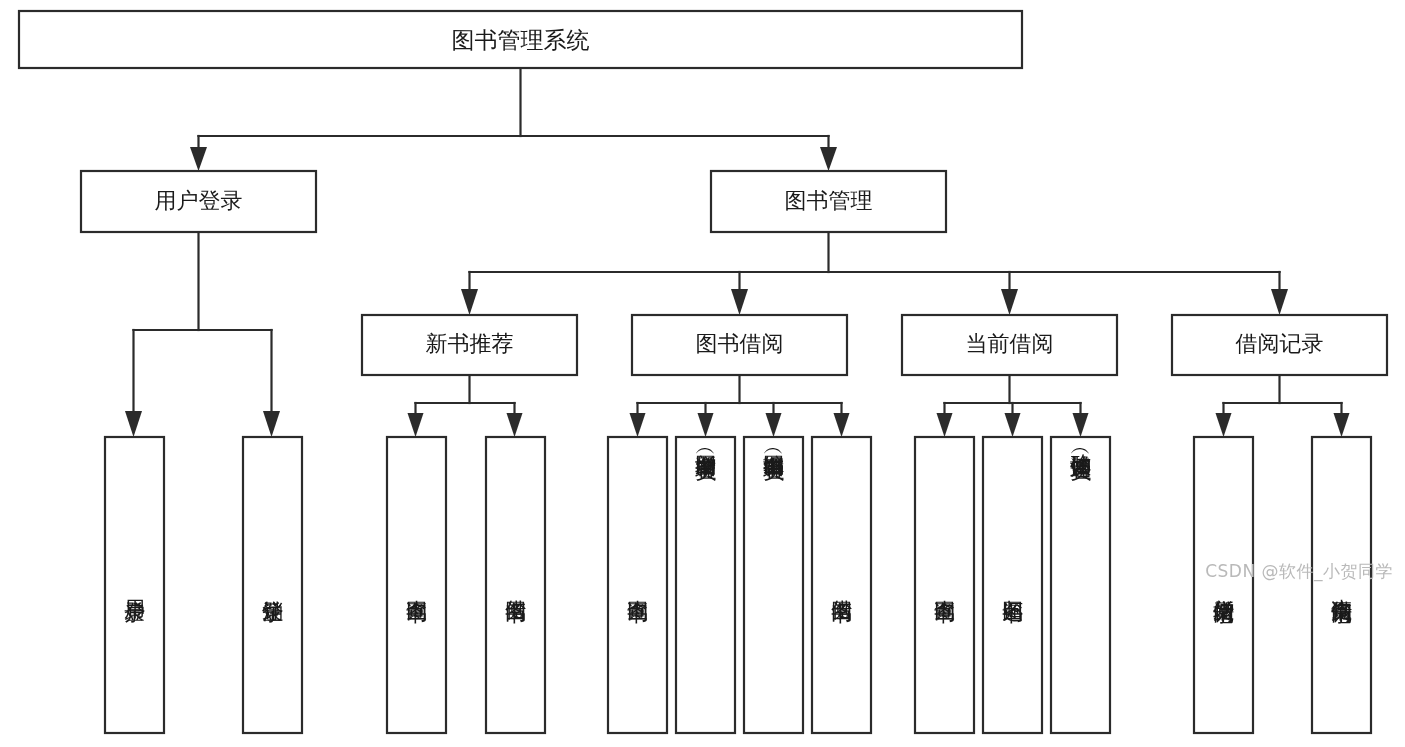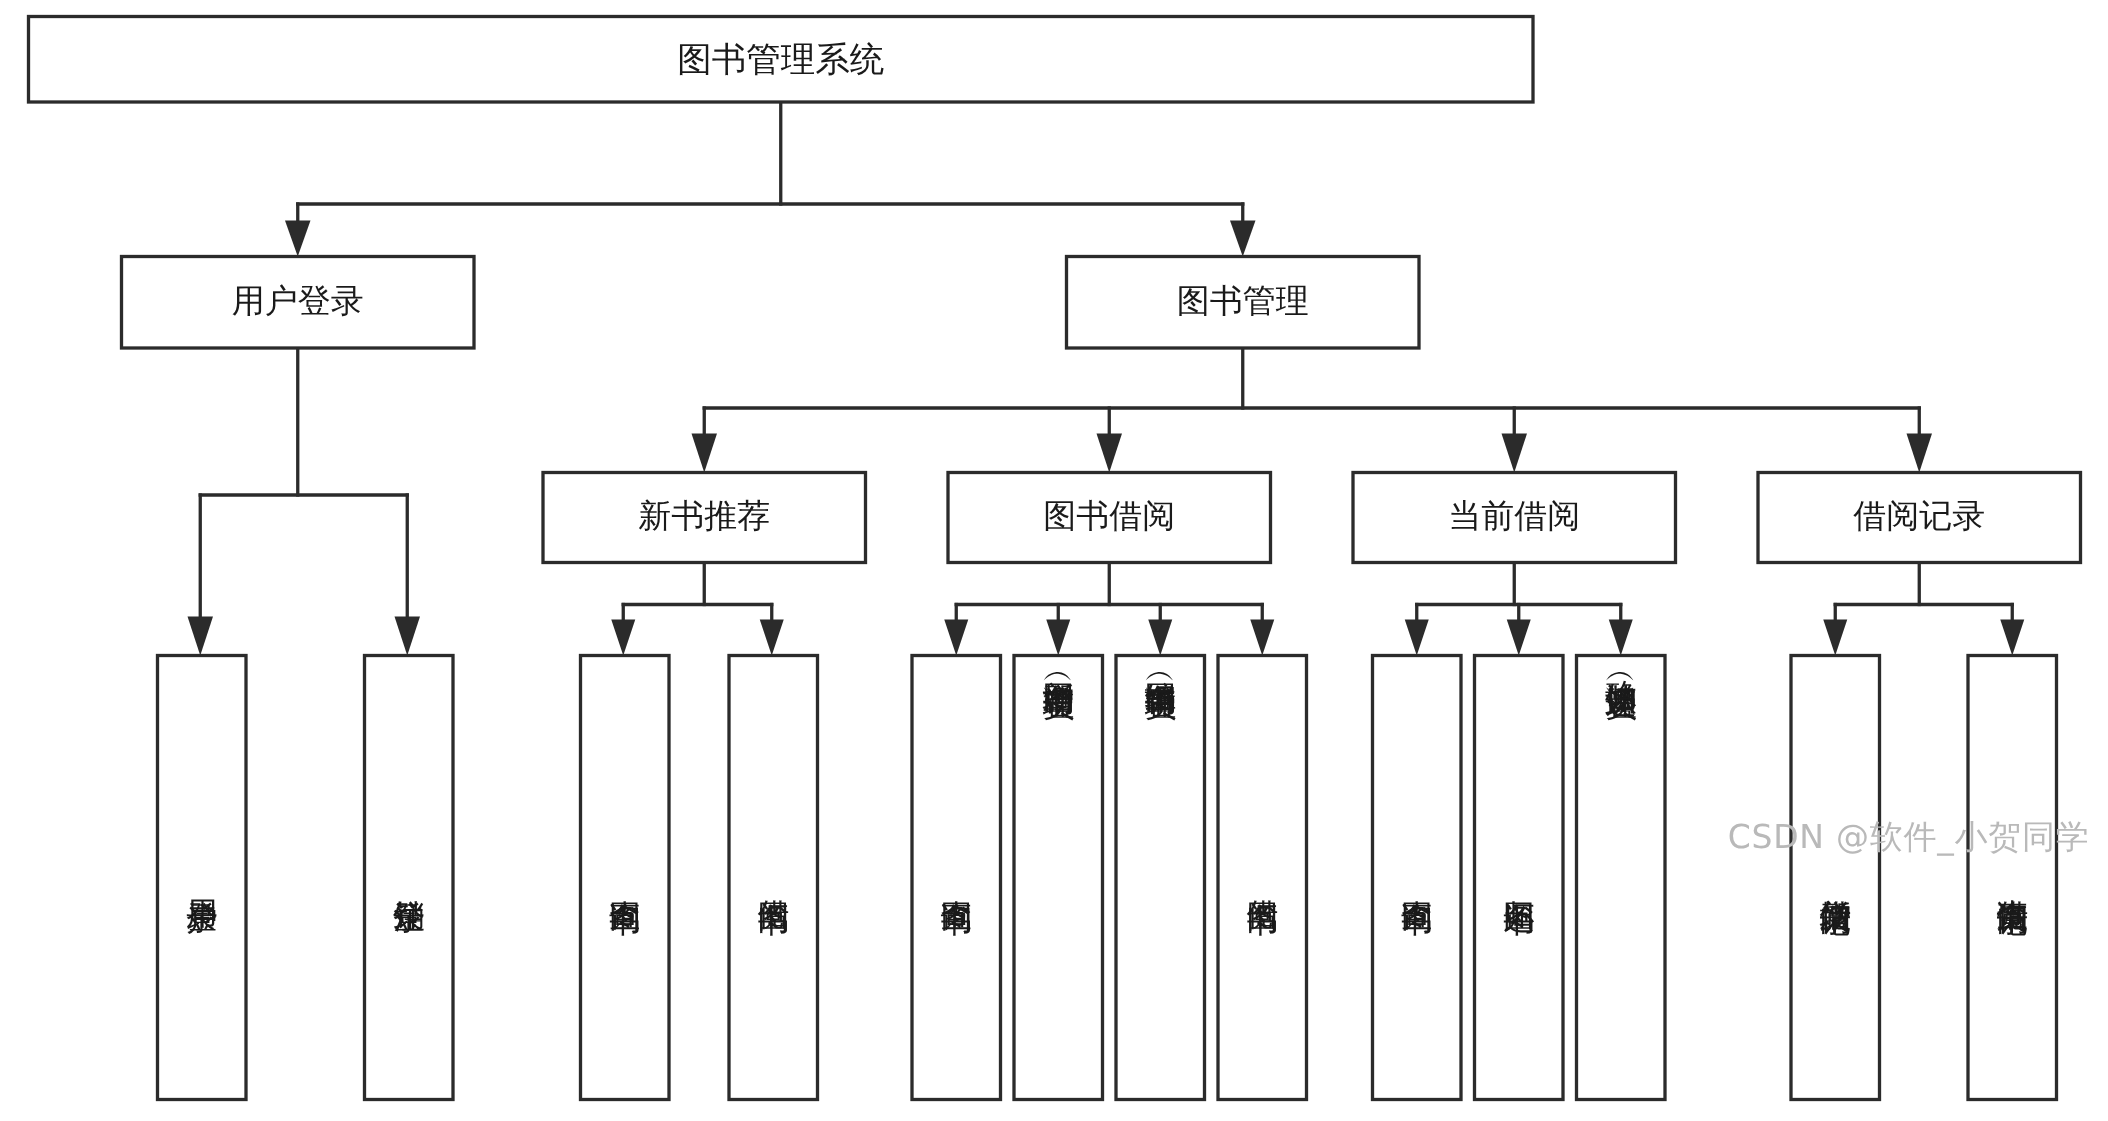--- a/index.html
+++ b/index.html
@@ -66,23 +66,23 @@
     font-size: 21px;
     line-height: 1.06;
     letter-spacing: 1px;
     color: #1a1a1a;
     white-space: nowrap;
     text-align: center;
   }
   .watermark {
     position: absolute;
     right: 12px;
-    bottom: 18px;
-    font-family: "DejaVu Sans", "Liberation Sans", sans-serif;
-    font-size: 22px;
+    bottom: 8px;
+    font-family: "DejaVu Sans", "Liberation Sans", sans-serif;
+    font-size: 17px;
     color: #b9b9b9;
     letter-spacing: 0.5px;
     white-space: nowrap;
   }
 </style>
 </head>
 <body>
 
 <div id="diagram-root">
 

